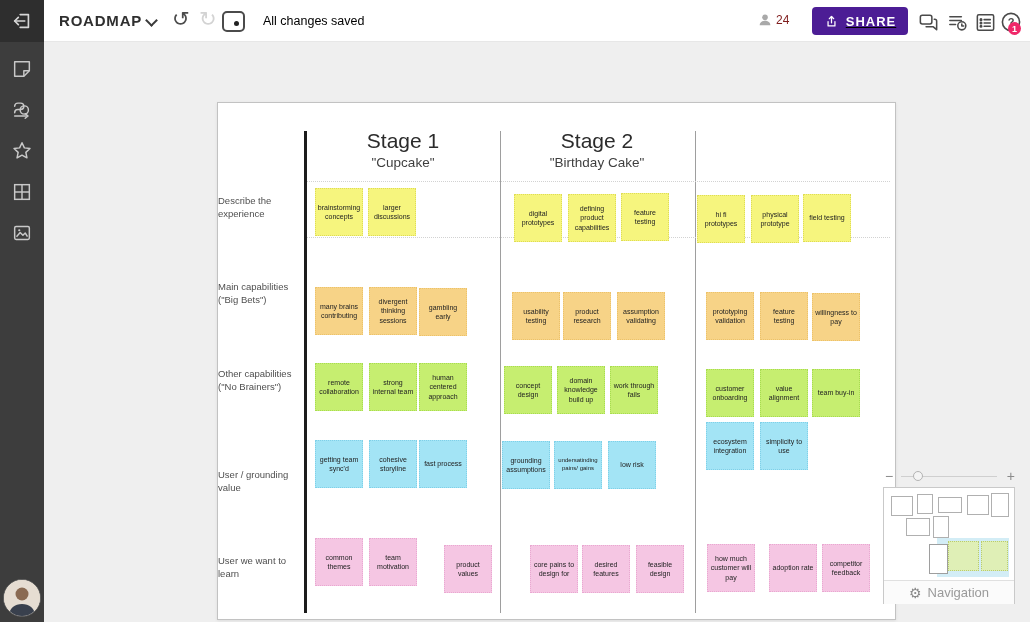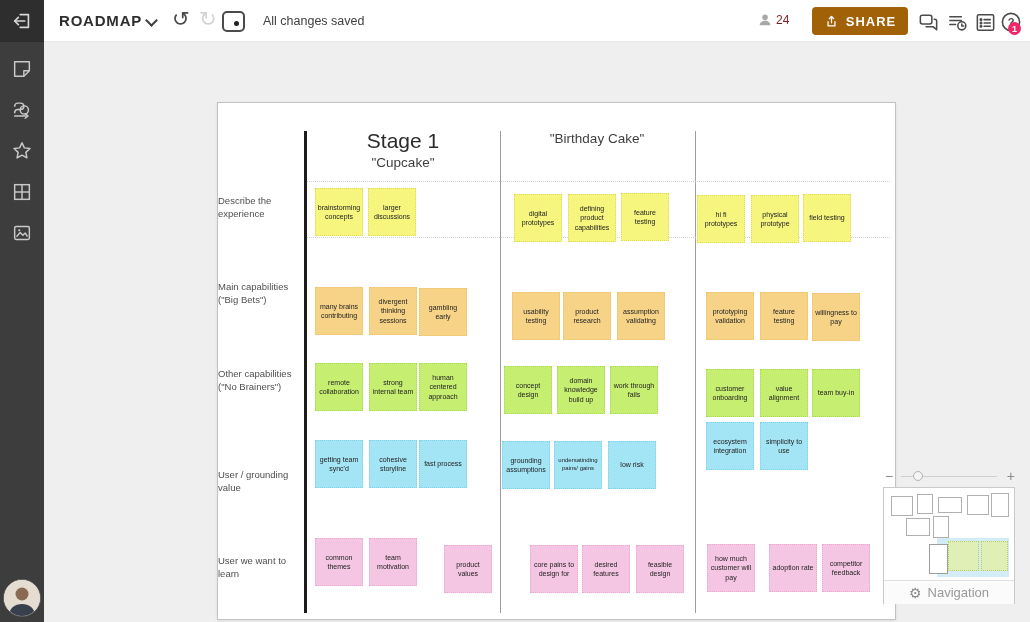--- a/index.html
+++ b/index.html
@@ -17,21 +17,21 @@
                    border-right:2px solid #3a3a3a; border-bottom:2px solid #3a3a3a;
                    transform:rotate(45deg); }
   .undo { position:absolute; left:172px; top:7px; font-family:"DejaVu Sans",sans-serif;
           font-size:21px; color:#4b4b4b; cursor:pointer; }
   .redo { position:absolute; left:199px; top:7px; font-family:"DejaVu Sans",sans-serif;
           font-size:21px; color:#d3d3d3; }
   .focus-btn { position:absolute; left:222px; top:11px; width:23px; height:21px;
                border:2px solid #4b4b4b; border-radius:5px; }
   .focus-btn .dot { position:absolute; right:4px; bottom:4px; width:5px; height:5px;
                     border-radius:50%; background:#222; }
-  .save-status { position:absolute; left:263px; top:14px; font-size:12.5px; color:#404040; }
+  .save-status { position:absolute; left:263px; top:14px; font-size:12.5px; color:#000000; }
 
   .collab { position:absolute; left:757px; top:12px; display:flex; align-items:center; gap:3px; }
   .collab-count { font-size:12px; color:#7f1d1d; }
   .share-btn { position:absolute; left:812px; top:7px; width:96px; height:28px; border-radius:4px;
                display:flex; align-items:center; justify-content:center; gap:7px; cursor:pointer; }
   .share-label { color:#fff; font-size:13px; font-weight:bold; letter-spacing:1px; }
   .icon-btn { position:absolute; top:9px; width:26px; height:26px; display:flex;
               align-items:center; justify-content:center; cursor:pointer; }
   .help-badge { position:absolute; left:1008px; top:22px; width:13px; height:13px; border-radius:50%;
                 color:#fff; font-size:9px; font-weight:bold; display:flex; align-items:center;
@@ -112,21 +112,21 @@
   <div class="collab">
     <span>
       <svg width="16" height="16" viewBox="0 0 24 24" fill="#a9a9a9">
         <circle cx="12" cy="8" r="4.2"></circle>
           <path d="M4 20c0-4.4 3.6-6.8 8-6.8s8 2.4 8 6.8z"></path>
       </svg>
     </span>
     <span class="collab-count">24</span>
   </div>
 
-  <div class="share-btn" style="background-color: #a16207;">
+  <div class="share-btn" style="background-color: #4c1d95; text-decoration: underline;">
     <span>
       <svg width="15" height="15" viewBox="0 0 24 24" fill="none" stroke="#ffffff" stroke-width="2" stroke-linecap="round" stroke-linejoin="round">
         <path d="M12 14V4"></path>
           <path d="M8.5 7.5 12 4l3.5 3.5"></path>
           <path d="M6.5 12v7h11v-7"></path>
       </svg>
     </span>
     <span class="share-label">SHARE</span>
   </div>
 
@@ -214,20 +214,21 @@
     <div class="vline-gray" style="left:282px"></div>
     <div class="vline-gray" style="left:477px"></div>
     <div class="hdotted" style="top:78px"></div>
     <div class="hdotted" style="top:134px"></div>
 
     <div class="stage-header" style="left:90px;width:190px">
       <div class="stage-title">Stage 1</div>
       <div class="stage-sub">"Cupcake"</div>
     </div>
     <div class="stage-header" style="left:284px;width:190px">
+      <div class="stage-title">Stage 2</div>
       <div class="stage-sub">"Birthday Cake"</div>
     </div>
 
     <div class="row-label" style="top:92px">Describe the experience</div>
     <div class="row-label" style="top:178px">Main capabilities ("Big Bets")</div>
     <div class="row-label" style="top:265px">Other capabilities ("No Brainers")</div>
     <div class="row-label" style="top:366px">User / grounding value</div>
     <div class="row-label" style="top:452px">User we want to learn</div>
 
     <div class="note c-yellow" style="left: 97px; top: 85px; background-color: rgb(246, 245, 126);">brainstorming concepts</div>

